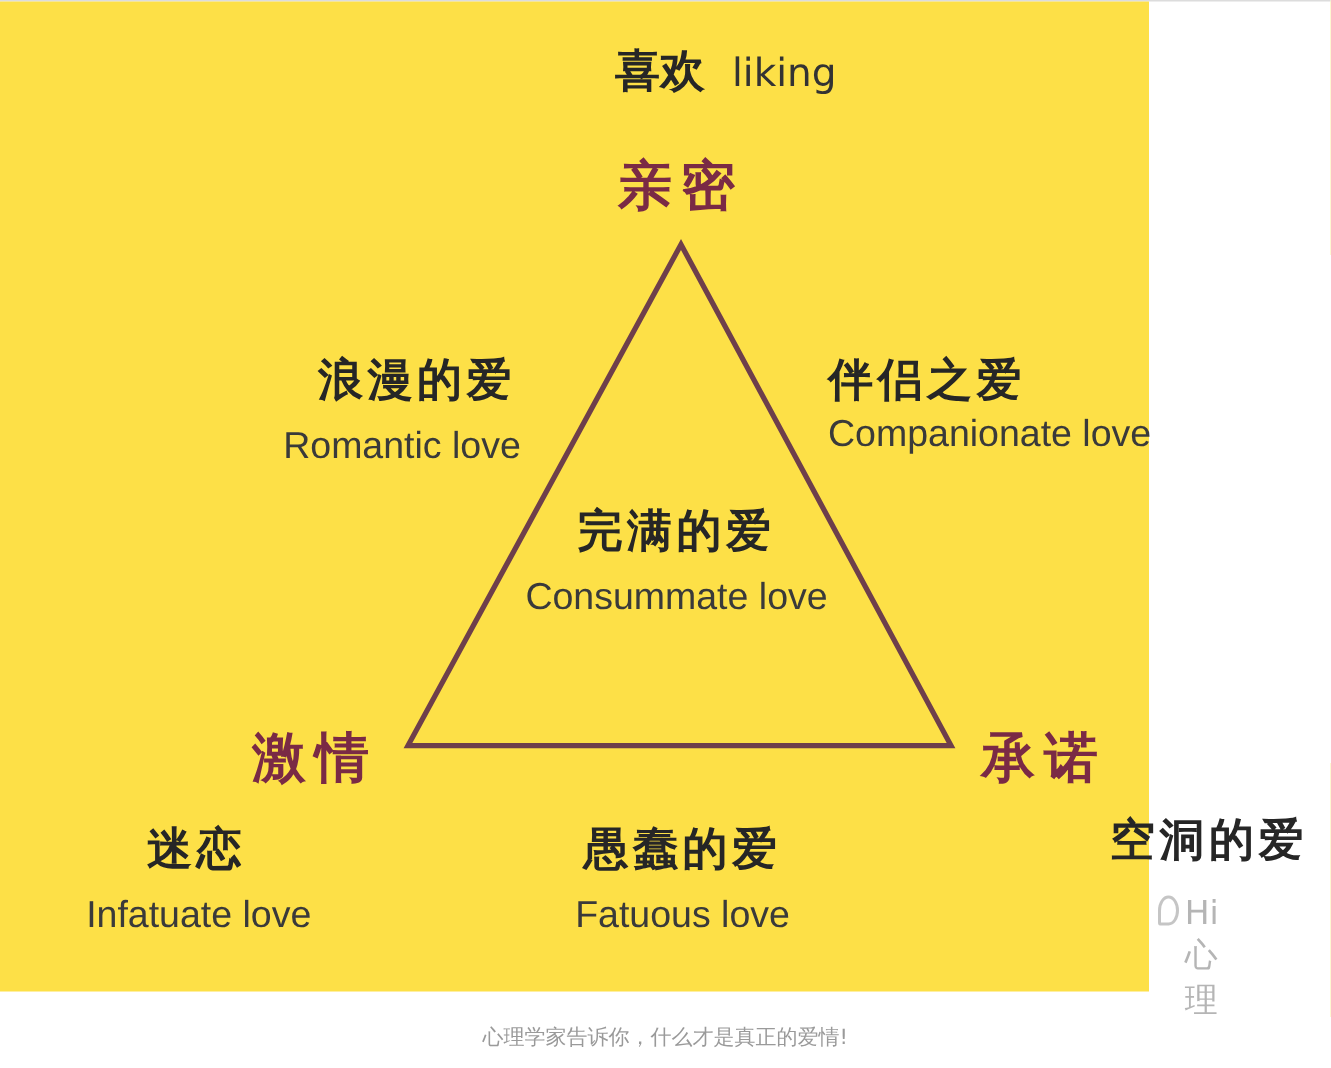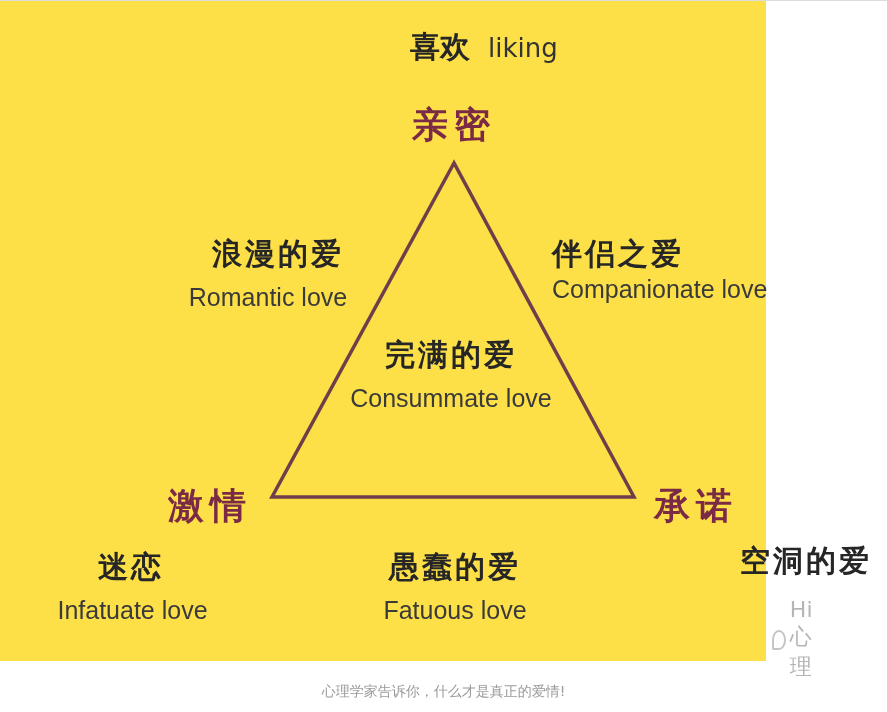--- a/index.html
+++ b/index.html
@@ -72,21 +72,20 @@
       color: #333;
       margin-left: 18px;
     }
     .watermark {
       position: absolute;
       left: 772px; top: 596px;
       font-family: "DejaVu Sans", sans-serif;
       font-size: 22px;
       color: rgba(120,120,120,0.55);
       display: flex;
-      align-items: center;
       gap: 4px;
     }
     .wm-icon {
       width: 24px; height: 20px;
       border: 2px solid rgba(140,140,140,0.5);
       border-radius: 50% 50% 50% 10%;
       box-sizing: border-box;
     }
     .caption {
       position: absolute;

